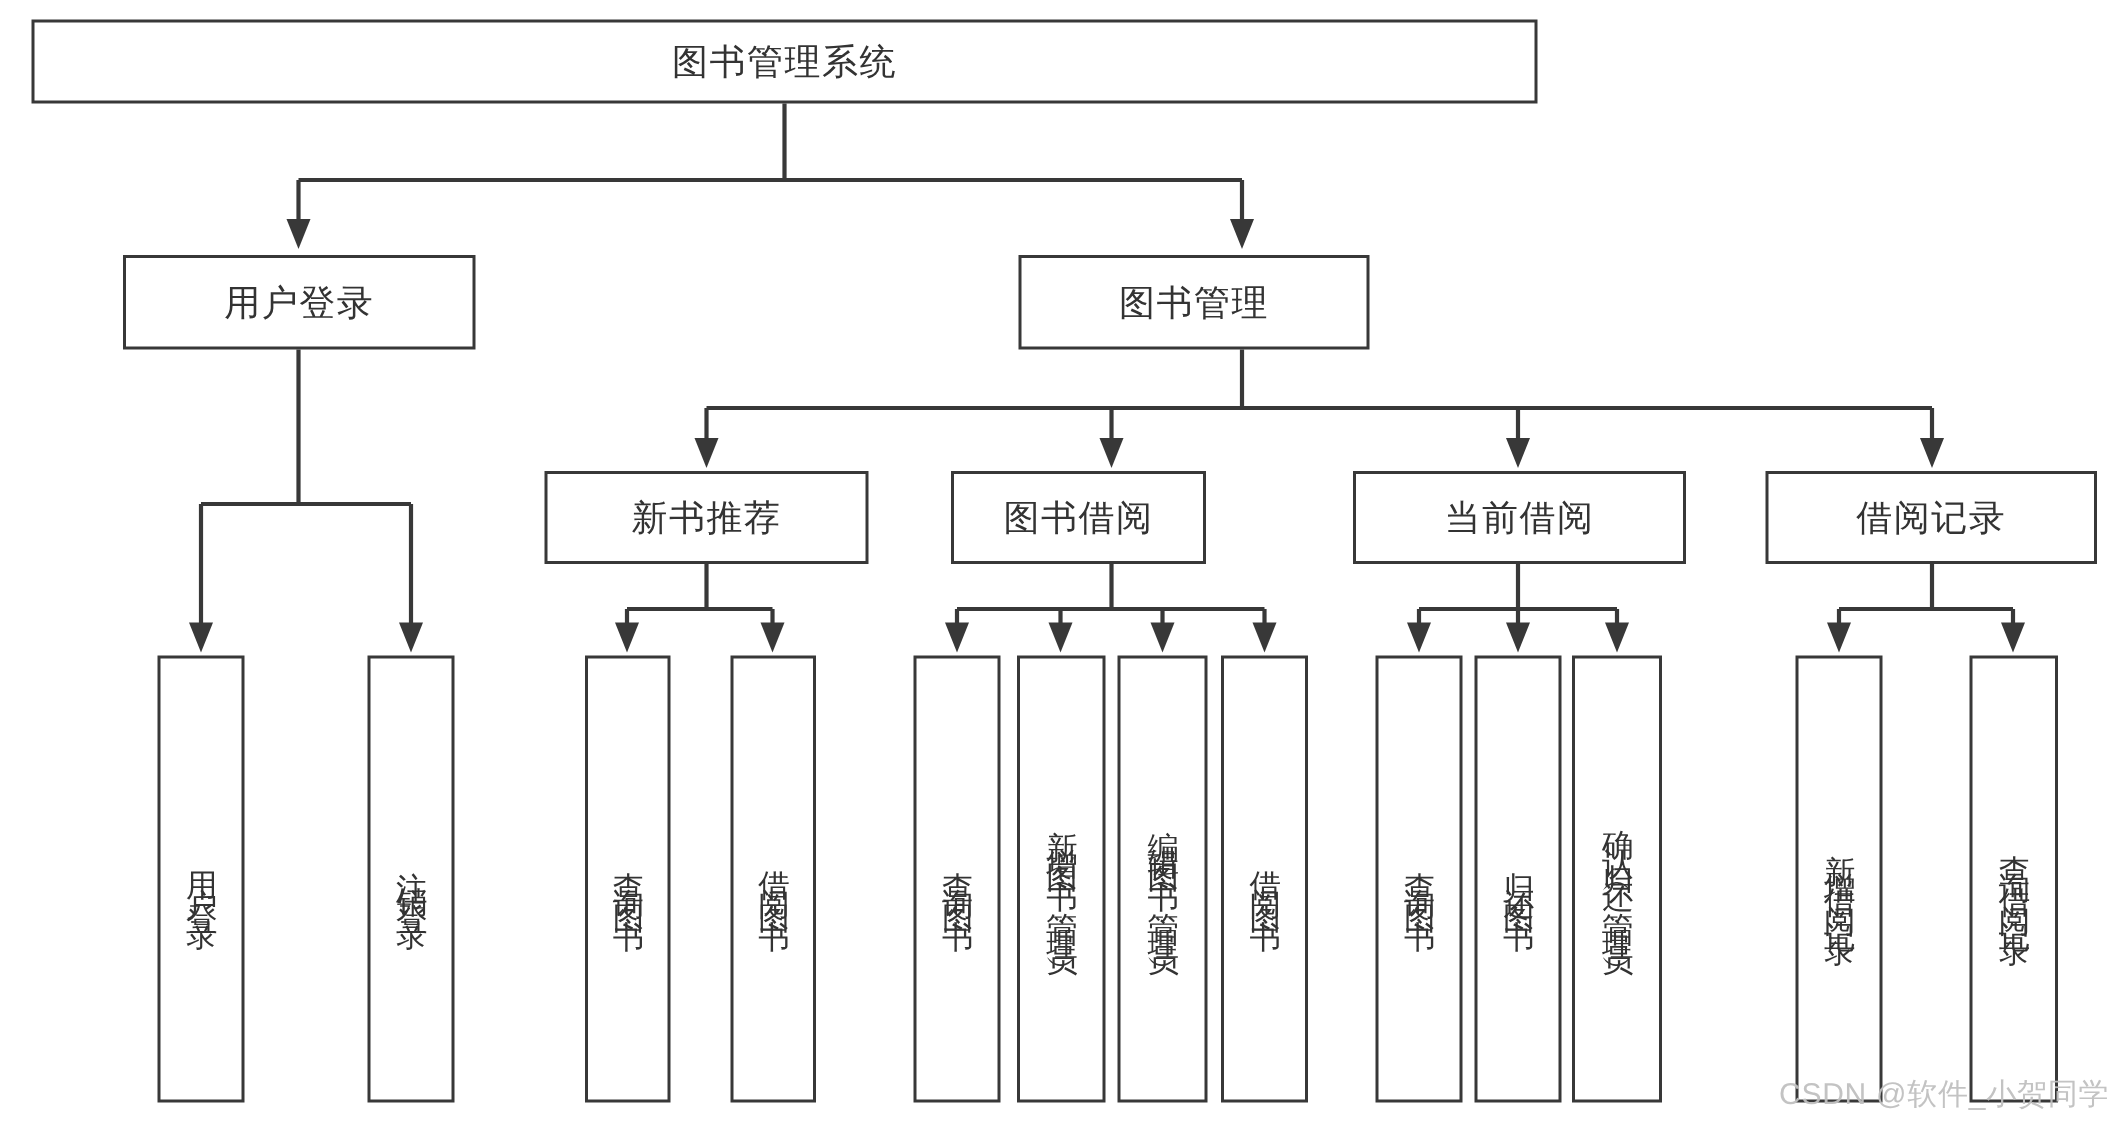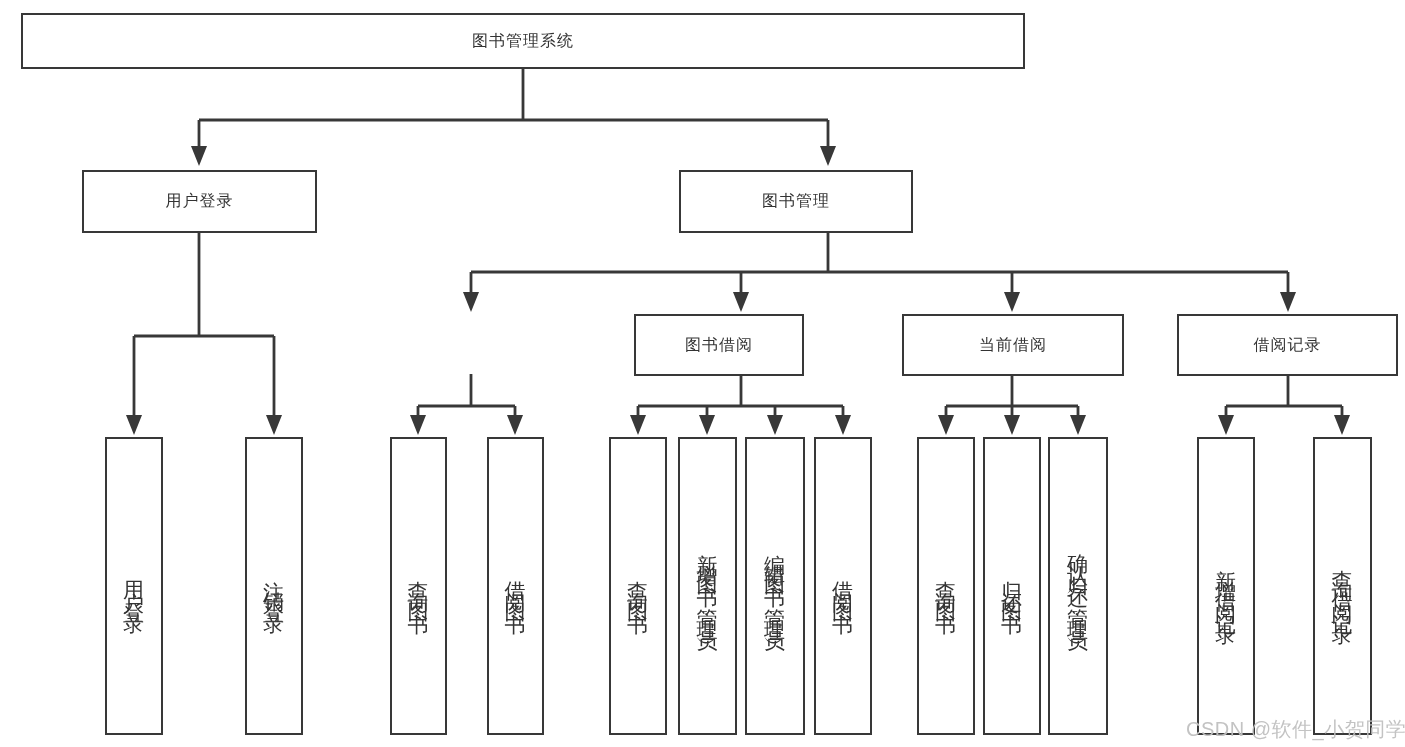--- a/index.html
+++ b/index.html
@@ -22,21 +22,21 @@
     box-sizing:border-box;
     background:#fff;
     border:2px solid var(--line);
     display:flex;
     align-items:center;
     justify-content:center;
     color:var(--text);
     z-index:2;
   }
   .box.h .lbl{
-    font-size:16px;
+    font-size:24px;
     letter-spacing:1px;
     white-space:nowrap;
     font-family:Liberation Serif, serif;
   }
   .box.v .lbl{
     writing-mode:vertical-rl;
     text-orientation:mixed;
     font-size:21px;
     line-height:1;
     letter-spacing:11px;
@@ -133,20 +133,23 @@
     <span class="lbl">图书管理系统</span>
   </div>
 
   <div class="box h" style="left:82px;top:170px;width:235px;height:63px">
     <span class="lbl">用户登录</span>
   </div>
   <div class="box h" style="left:679px;top:170px;width:234px;height:63px">
     <span class="lbl">图书管理</span>
   </div>
 
+  <div class="box h" style="left:363px;top:314px;width:216px;height:62px">
+    <span class="lbl">新书推荐</span>
+  </div>
   <div class="box h" style="left:634px;top:314px;width:170px;height:62px">
     <span class="lbl">图书借阅</span>
   </div>
   <div class="box h" style="left:1177px;top:314px;width:221px;height:62px">
     <span class="lbl">借阅记录</span>
   </div>
   <div class="box h" style="left:902px;top:314px;width:222px;height:62px">
     <span class="lbl">当前借阅</span>
   </div>
 

